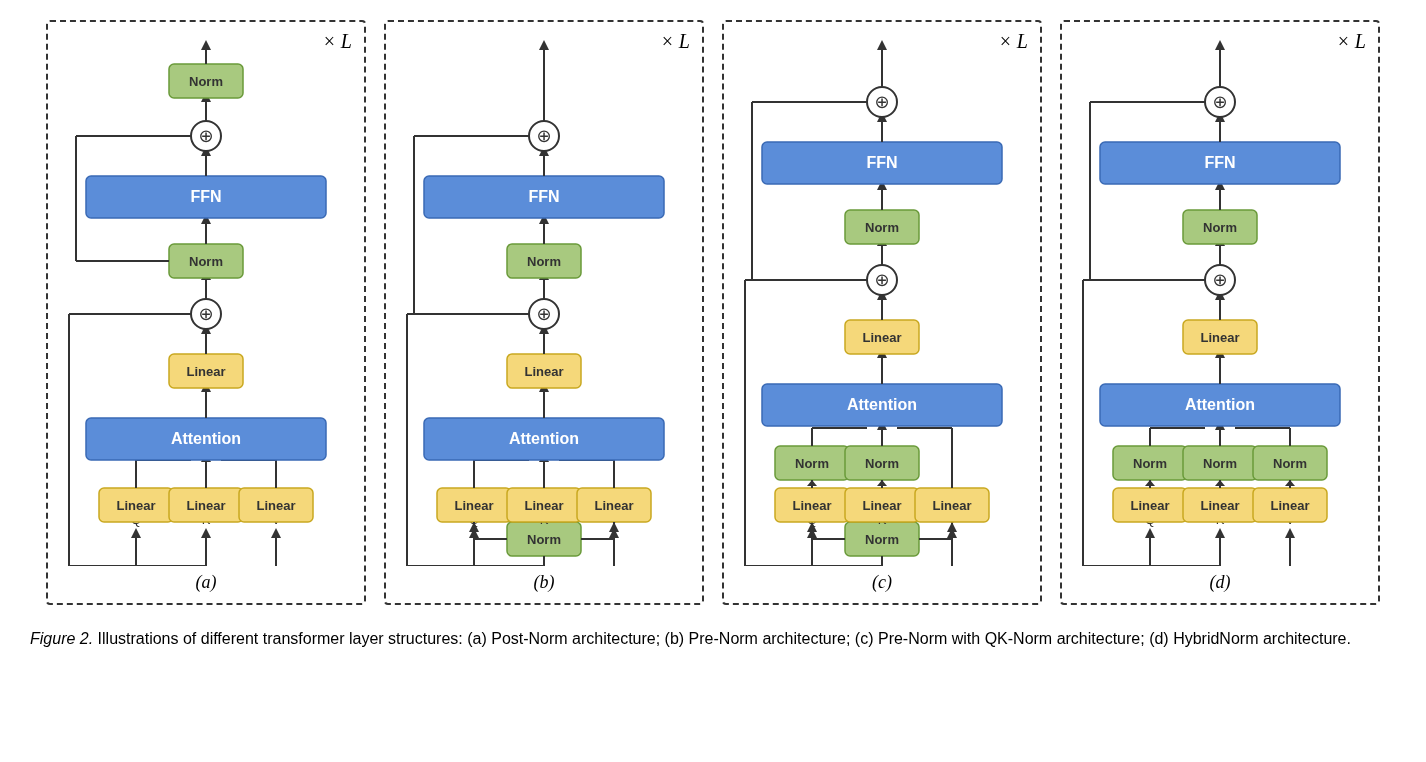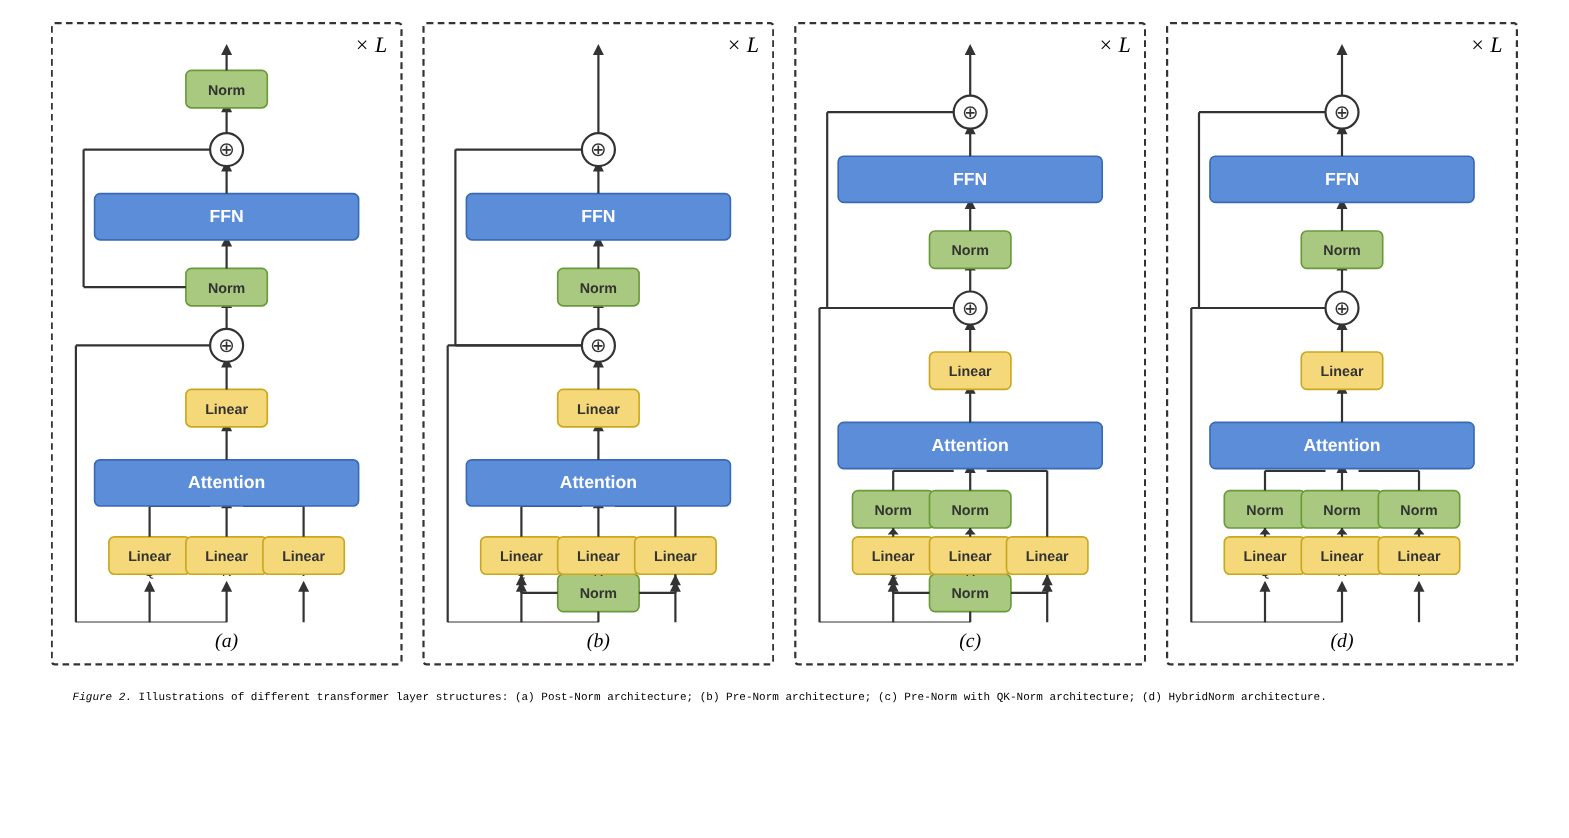--- a/index.html
+++ b/index.html
@@ -50,26 +50,25 @@
     }
 
     .diagram-label {
       font-size: 18px;
       font-style: italic;
       margin-top: 6px;
       font-family: 'Times New Roman', Times, serif;
     }
 
     .caption {
-      font-size: 10px;
-      font-family: Liberation Mono, monospace;
+      font-size: 16px;
+      font-family: Liberation Sans, sans-serif;
       line-height: 1.5;
       max-width: 1360px;
       margin-top: 4px;
-      margin-left: 36px;
     }
 
     .caption-fig {
       font-style: italic;
     }
   </style>
 </head>
 <body>
 
 <div class="main-container">

